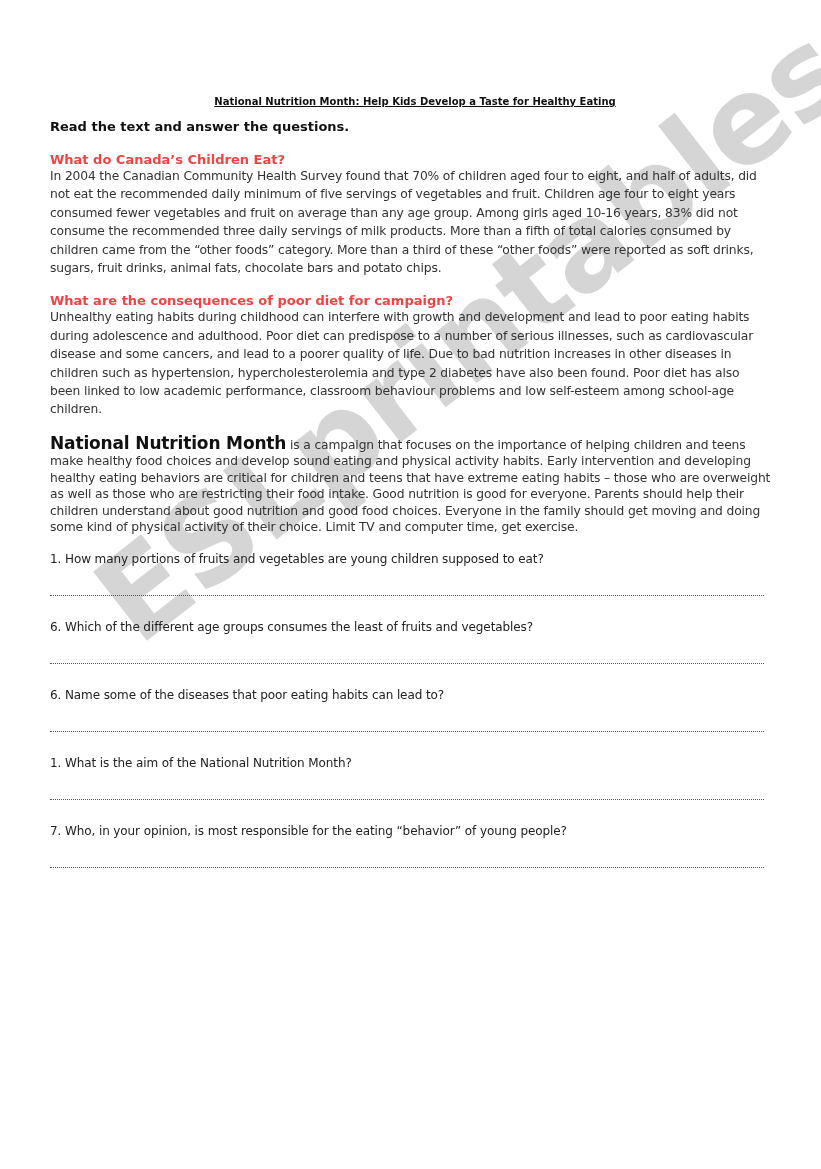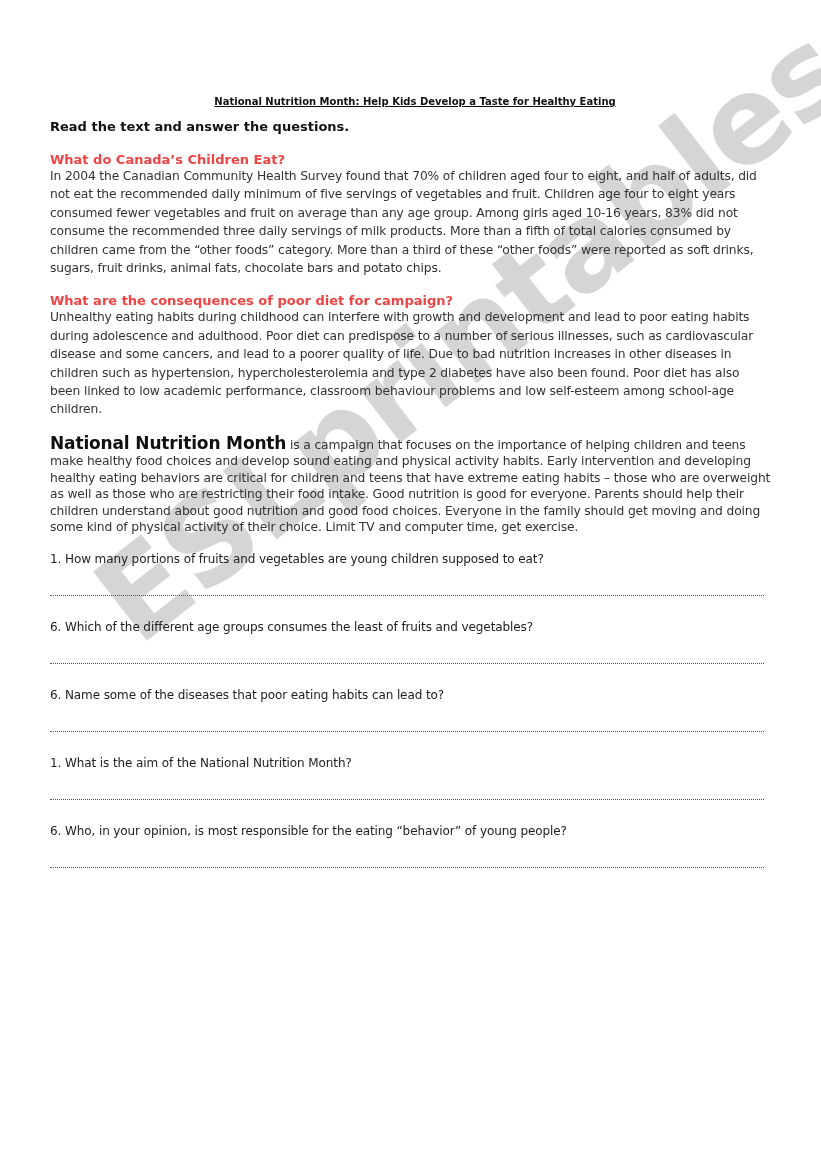--- a/index.html
+++ b/index.html
@@ -58,18 +58,18 @@
       </div>
       <div>
         <p class="question">6. Name some of the diseases that poor eating habits can lead to?</p>
         <div class="answer-line"></div>
       </div>
       <div>
         <p class="question">1. What is the aim of the National Nutrition Month?</p>
         <div class="answer-line"></div>
       </div>
       <div>
-        <p class="question">6. Who, in your opinion, is most responsible for the eating “behavior” of young people?</p>
+        <p class="question">7. Who, in your opinion, is most responsible for the eating “behavior” of young people?</p>
         <div class="answer-line"></div>
       </div>
     </div>
   </div>
 </div>
 
 </body></html>

